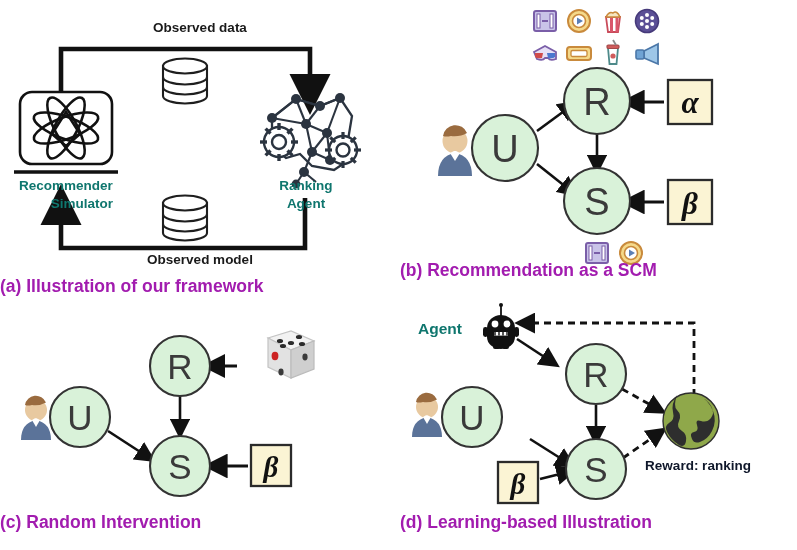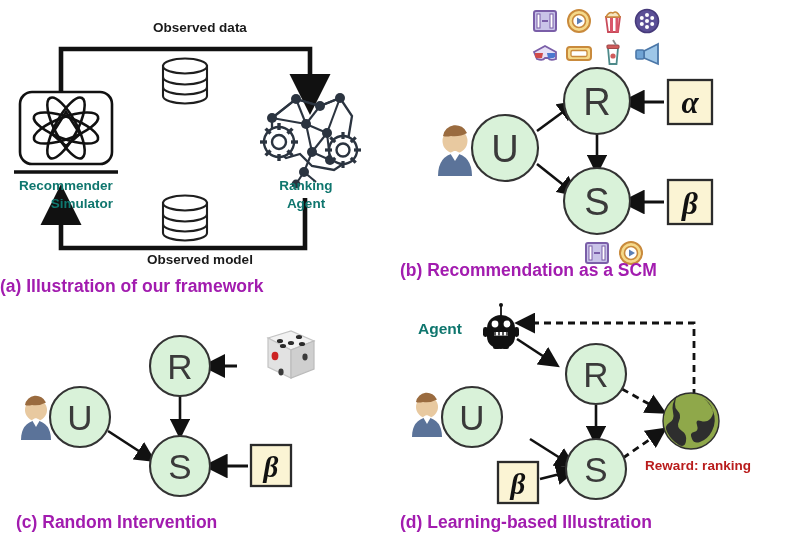--- a/index.html
+++ b/index.html
@@ -39,21 +39,21 @@
     width: 100%;
     text-align: left;
     font-size: 17.5px;
     font-weight: 700;
     letter-spacing: 0px;
     color: #a21caf;
     font-family: "Liberation Sans", sans-serif;
   }
   #panel-a .caption { top: 276px; }
   #panel-b .caption { top: 260px; }
-  #panel-c .caption { top: 212px; margin-left: 16px; }
+  #panel-c .caption { top: 212px; }
   #panel-d .caption { top: 212px; }
 
   svg { display: block; }
   .svg-layer {
     position: absolute;
     left: 0; top: 0;
   }
 
   .label-text {
     position: absolute;
@@ -74,21 +74,21 @@
     color: #0f766e;
   }
   .agent-label {
     font-size: 15.5px;
     font-weight: bold;
     color: #0f766e;
   }
   .reward-label {
     font-size: 13.5px;
     font-weight: bold;
-    color: #b91c1c;
+    color: #0f172a;
   }
   .icon-grid {
     position: absolute;
     display: grid;
     grid-template-columns: repeat(4, 30px);
     grid-auto-rows: 30px;
     gap: 2px 4px;
   }
   .icon-row2 {
     position: absolute;

